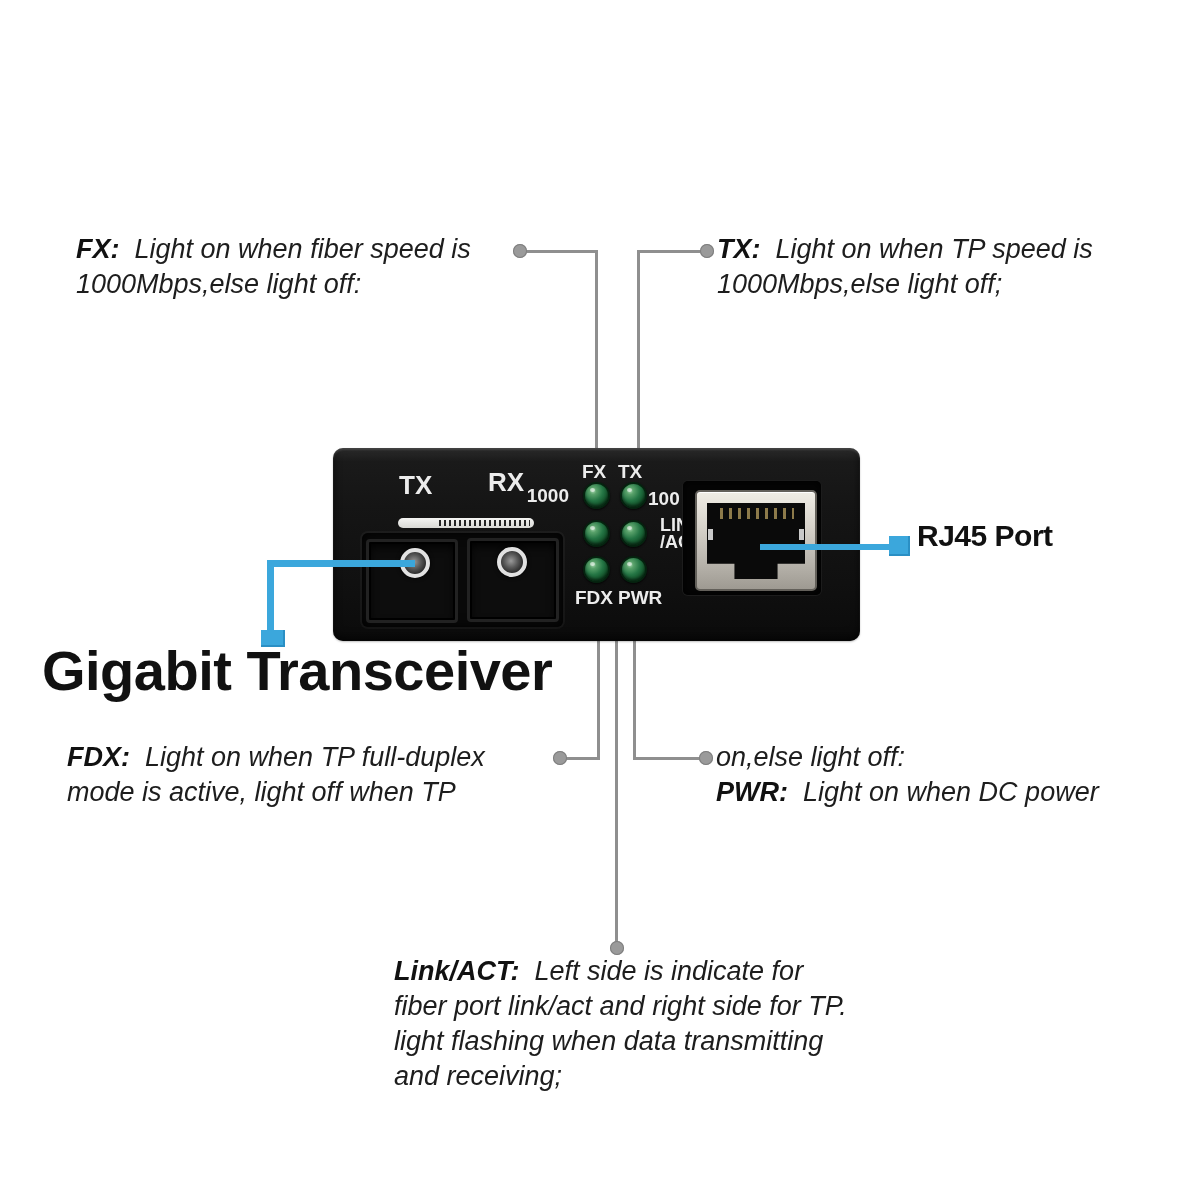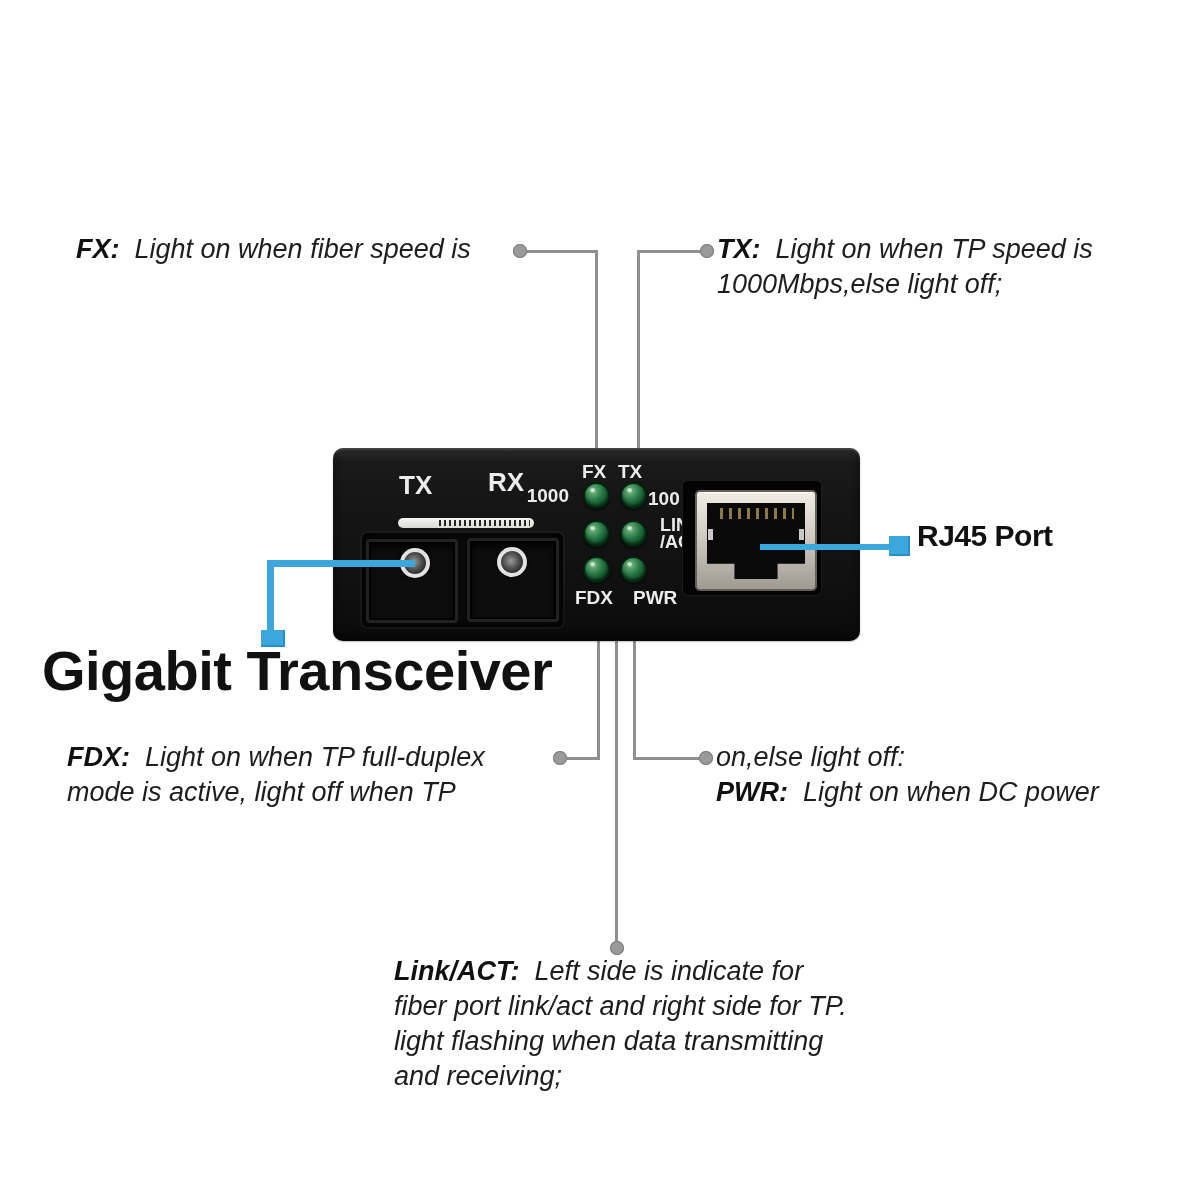--- a/index.html
+++ b/index.html
@@ -64,20 +64,21 @@
     background:repeating-linear-gradient(90deg,#8d7a4a 0 3px,transparent 3px 9px);}
   .jack-mark{position:absolute;width:5px;height:11px;background:#c9c9c9;top:26px;}
 </style>
 </head>
 <body>
 
 <div id="canvas">
 
   <div class="ann" style="left:76px;top:232px">
     <div><span class="term">FX:</span><span>Light on when fiber speed is</span></div>
+    <div>1000Mbps,else light off:</div>
   </div>
 
   <div class="ann" style="left:717px;top:232px">
     <div><span class="term">TX:</span><span>Light on when TP speed is</span></div>
     <div>1000Mbps,else light off;</div>
   </div>
 
   <div class="ann" style="left:67px;top:740px">
     <div><span class="term">FDX:</span><span>Light on when TP full-duplex</span></div>
     <div>mode is active, light off when TP</div>
@@ -135,21 +136,21 @@
 
     <div class="dev-label lbl-sm" style="left:249px;top:13px">FX</div>
     <div class="dev-label lbl-sm" style="left:285px;top:13px">TX</div>
     <div class="dev-label lbl-sm" style="left:190px;top:37px;width:46px;text-align:right">1000</div>
     <div class="dev-label lbl-sm" style="left:315px;top:40px">100</div>
     <div class="dev-label" style="left:327px;top:69px;font-size:18px;line-height:17px">
       <div>LINK</div>
       <div>/ACT</div>
     </div>
     <div class="dev-label lbl-sm" style="left:242px;top:139px">FDX</div>
-    <div class="dev-label lbl-sm" style="left:300px;top:139px">PWR</div>
+    <div class="dev-label lbl-sm" style="left:285px;top:139px">PWR</div>
 
     <div class="led" style="left:250px;top:34px"></div>
     <div class="led" style="left:287px;top:34px"></div>
     <div class="led" style="left:250px;top:72px"></div>
     <div class="led" style="left:287px;top:72px"></div>
     <div class="led" style="left:250px;top:108px"></div>
     <div class="led" style="left:287px;top:108px"></div>
 
     <div id="rj45-recess">
       <div id="rj45-frame">

